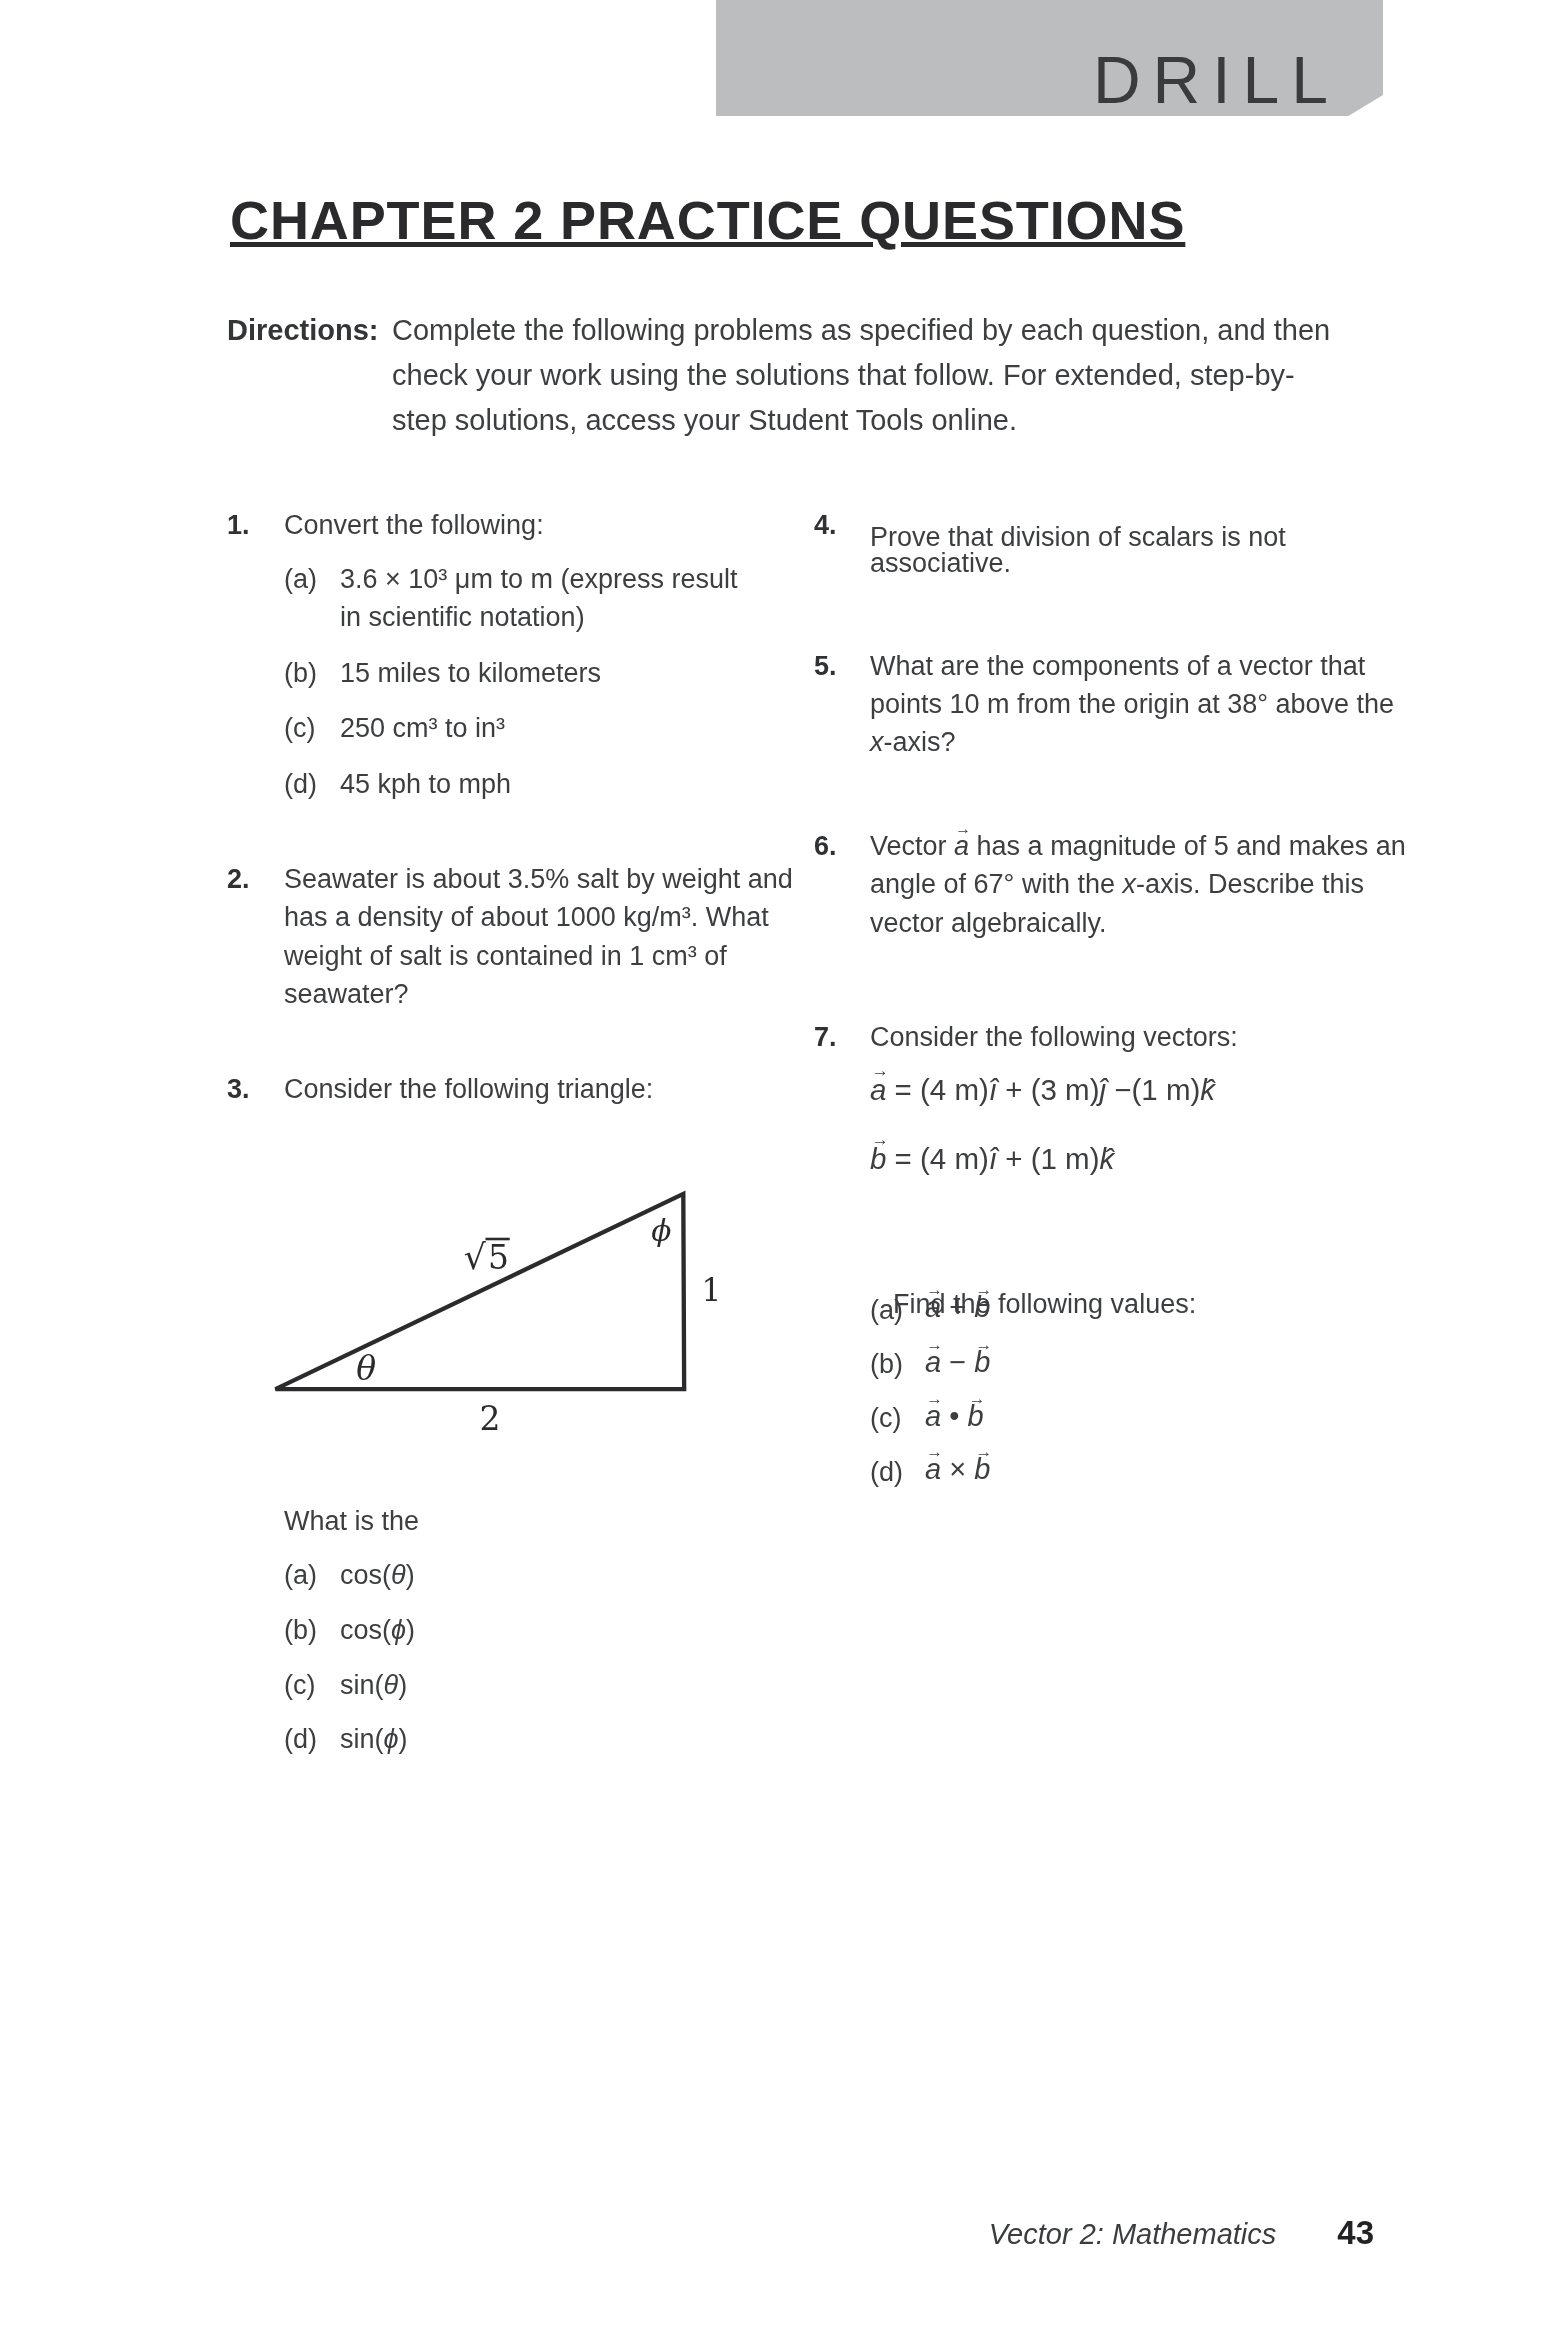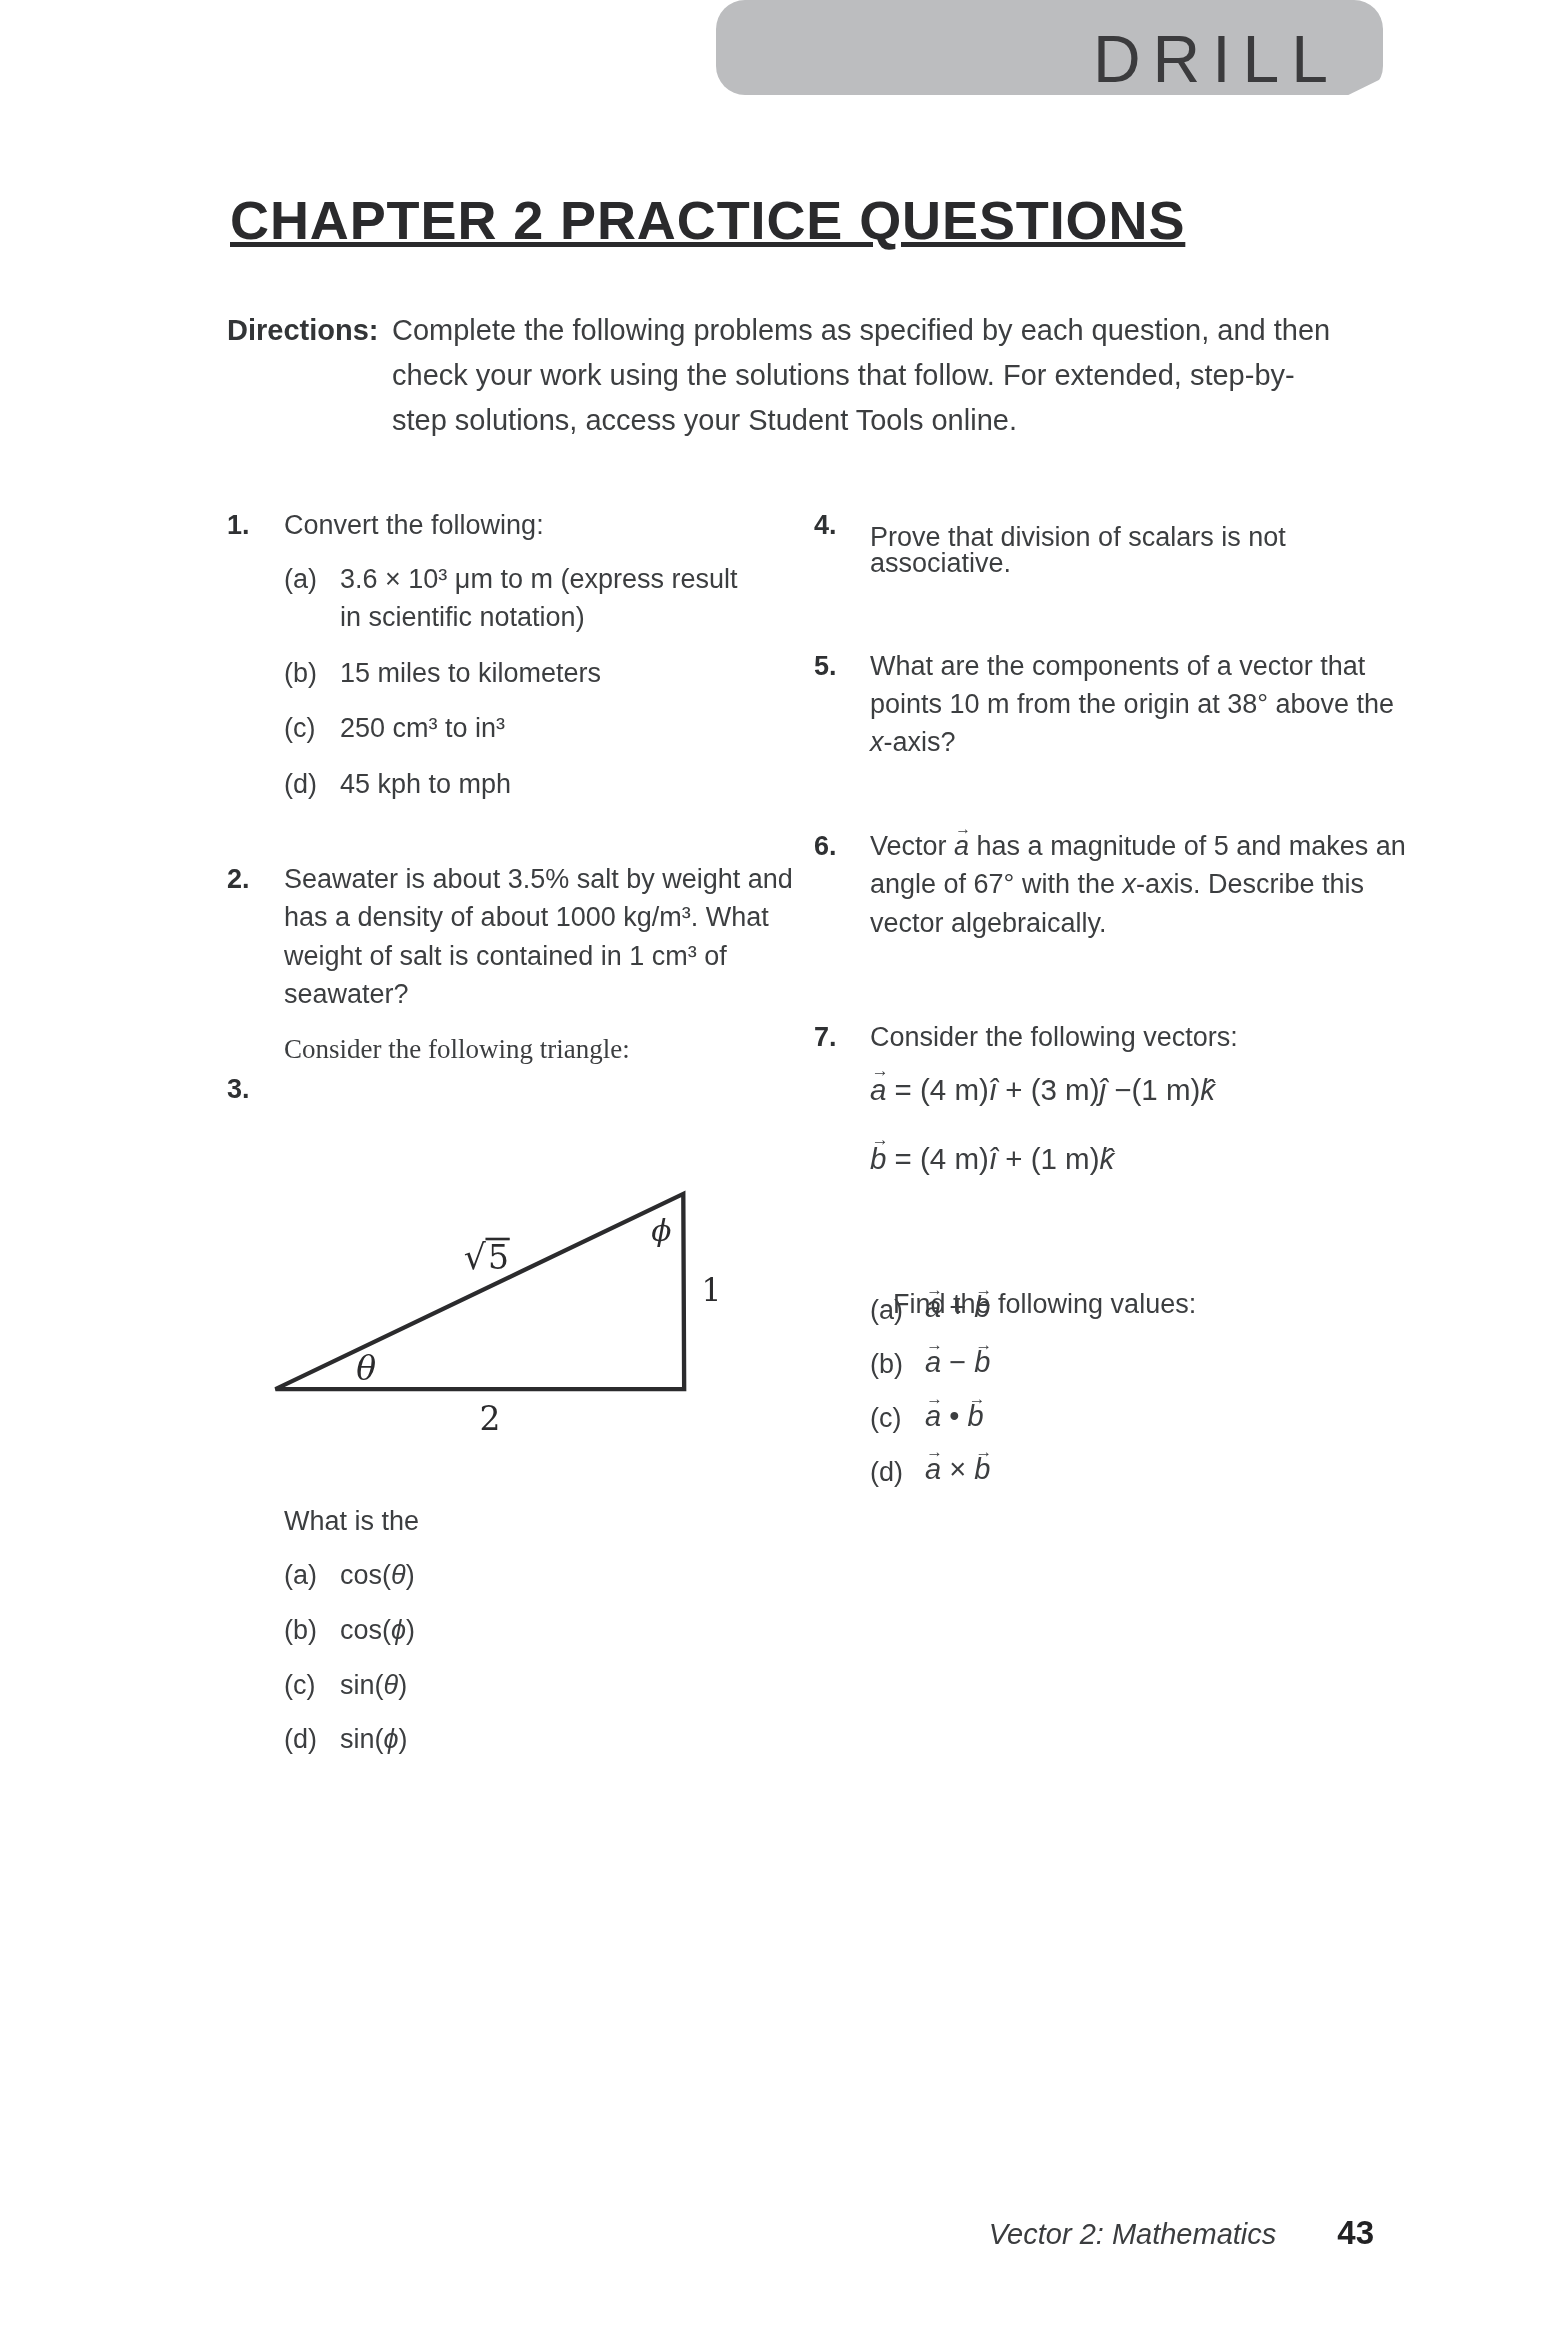--- a/index.html
+++ b/index.html
@@ -1,25 +1,25 @@
 <!DOCTYPE html>
 <html style="font-size:14px"><head>
 <meta charset="utf-8">
 <style>
   html,body{margin:0;padding:0;}
   body{width:1561px;height:2342px;position:relative;background:#ffffff;
        font-family:"Liberation Sans",sans-serif;overflow:hidden;}
   .page{position:absolute;inset:0;background:#ffffff;}
 
   
-  .banner{position:absolute;left:716px;top:0;width:667px;height:95px;
+  .banner{position:absolute;left:716px;top:0;width:667px;height:116px;
           background:#bcbdbf;
           clip-path:polygon(0 0,100% 0,100% 82%,94.8% 100%,0 100%);
           display:flex;align-items:flex-end;justify-content:flex-end;
-          padding:0 43px 3.5px 0;box-sizing:border-box;border-radius:29px;}
+          padding:0 43px 3.5px 0;box-sizing:border-box;}
   .banner-text{font-size:66px;line-height:1;letter-spacing:12px;color:#3b3b3d;font-weight:400;}
 
   .title{position:absolute;left:230px;top:189px;margin:0;font-size:54px;font-weight:700;
          letter-spacing:0.9px;color:#2a2a2c;white-space:nowrap;text-decoration:underline;}
 
   .dir-label{position:absolute;left:227px;font-size:29px;font-weight:700;color:#333537;white-space:nowrap;}
   .dir-line{position:absolute;left:392px;font-size:29px;color:#3c3e40;white-space:nowrap;}
 
   .num{position:absolute;font-size:27px;font-weight:700;color:#2f3133;white-space:nowrap;}
   .line{position:absolute;font-size:27px;color:#3c3e40;white-space:nowrap;}
@@ -69,21 +69,21 @@
   <div class="ilabel" style="left:284px;top:769px;">(d)</div>
   <div class="itext" style="left:340px;top:769px;"><span>45 kph to mph</span></div>
 
   <div class="num" style="left:227px;top:864px;">2.</div>
   <div class="line" style="left:284px;top:864px;"><span>Seawater is about 3.5% salt by weight and</span></div>
   <div class="line" style="left:284px;top:902px;"><span>has a density of about 1000 kg/m³. What</span></div>
   <div class="line" style="left:284px;top:941px;"><span>weight of salt is contained in 1 cm³ of</span></div>
   <div class="line" style="left:284px;top:979px;"><span>seawater?</span></div>
 
   <div class="num" style="left:227px;top:1074px;">3.</div>
-  <div class="line" style="left:284px;top:1034px;font-family:Liberation Serif, serif;">Consider the following triangle:</div>
+  <div class="line" style="left:284px;top:1074px;">Consider the following triangle:</div>
 
   <div class="tri-wrap">
     <svg width="486" height="269" viewBox="0 0 560 310">
       <polygon points="497,16 27,241 498,241" fill="none" stroke="#2b2b2d" stroke-width="5" stroke-linejoin="miter"></polygon>
       <text class="tri-label" x="244" y="102" font-size="40">√</text>
       <text class="tri-label" x="272" y="102" font-size="38">5</text>
       <line x1="269" y1="68" x2="297" y2="68" stroke="#2b2b2d" stroke-width="3"></line>
       <text class="tri-label tri-italic" x="120" y="230" font-size="38">θ</text>
       <text class="tri-label tri-italic" x="460" y="70" font-size="34">ϕ</text>
       <text class="tri-label" x="518" y="140" font-size="36">1</text>

